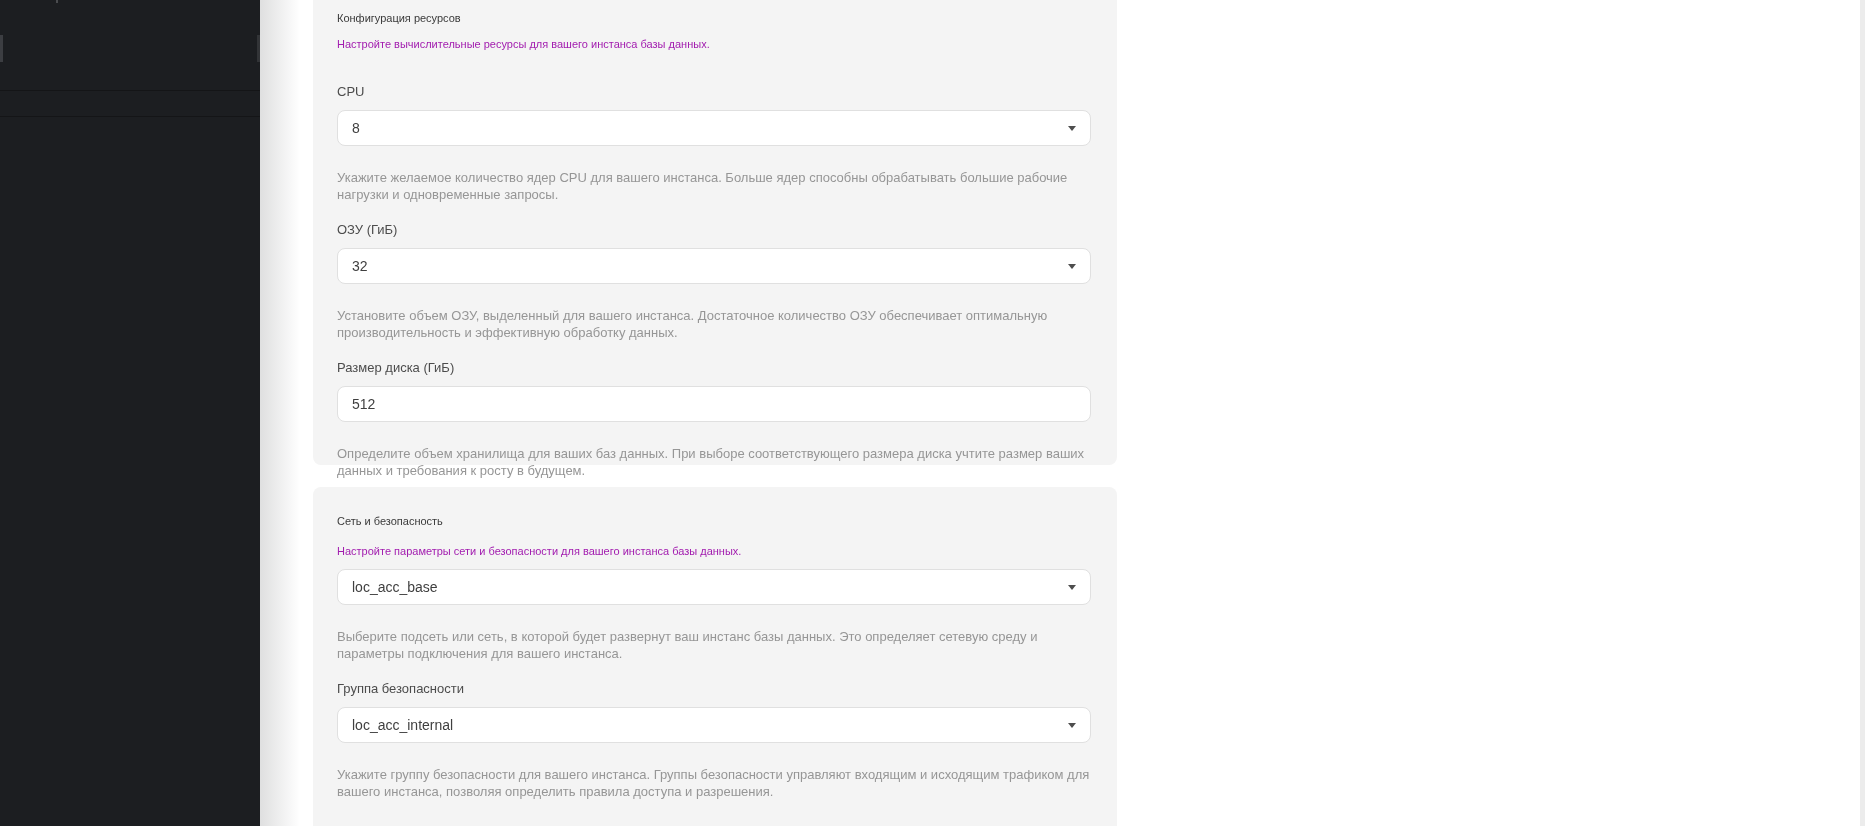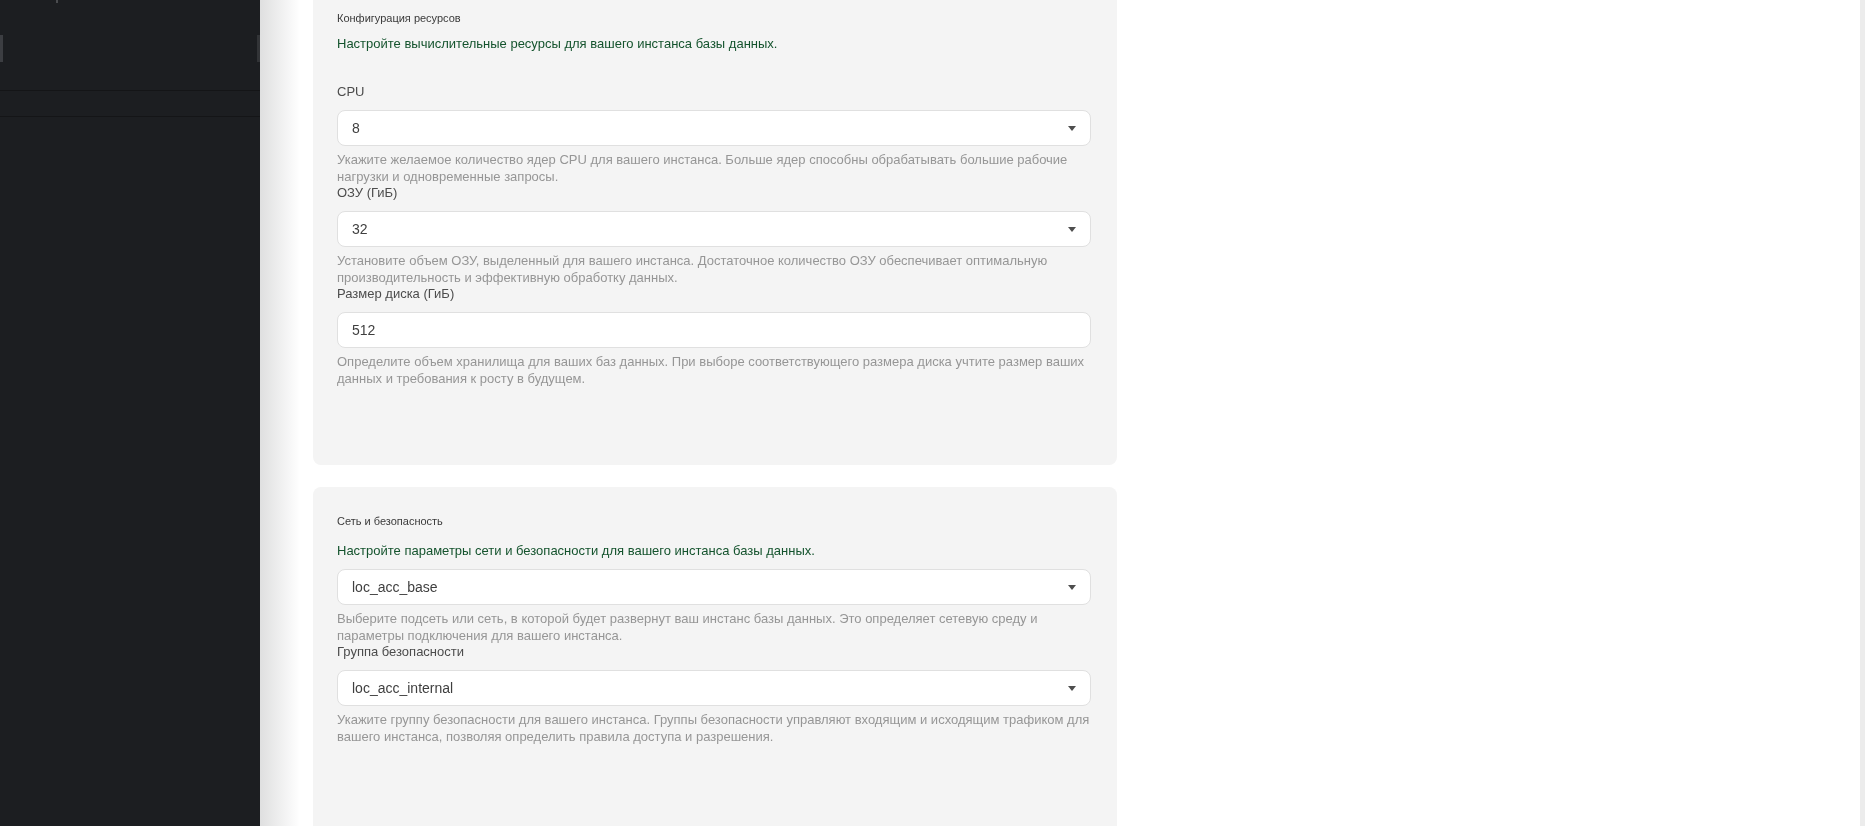--- a/index.html
+++ b/index.html
@@ -57,26 +57,27 @@
   }
   .card.card-resources { top: -16px; height: 481px; }
   .card.card-network   { top: 487px; height: 380px; }
 
   .card-title {
     font-size: 11px; line-height: 20px;
     color: #3a3a3a; font-weight: 400;
   }
   .card-desc {
     margin-top: 8px;
-    font-size: 13px; line-height: 16px;
-    color: #14532d;
+    font-size: 11px; line-height: 16px;
+    color: #a21caf;
   }
   .card.card-network .card-desc { margin-top: 12px; }
 
   .field-label {
+    margin-top: 19px;
     font-size: 13px; line-height: 16px;
     color: #4c4c4c;
   }
   .field-label.first { margin-top: 32px; }
 
   .select-box, .text-input {
     margin-top: 10px;
     width: 754px; height: 36px;
     background: #ffffff;
     border: 1px solid #e0e0e0;
@@ -92,21 +93,21 @@
     border-left: 4.5px solid transparent;
     border-right: 4.5px solid transparent;
     border-top: 5px solid #4e4e4e;
   }
   .text-input {
     font-family: "Liberation Sans", sans-serif;
     outline: none;
   }
 
   .field-help {
-    margin-top: 5px;
+    margin-top: 23px;
     max-width: 756px;
     font-size: 13px; line-height: 17px;
     color: #969696;
   }
 </style>
 </head>
 <body>
 
 <div class="sidebar">
   <div class="top-divider"></div>

